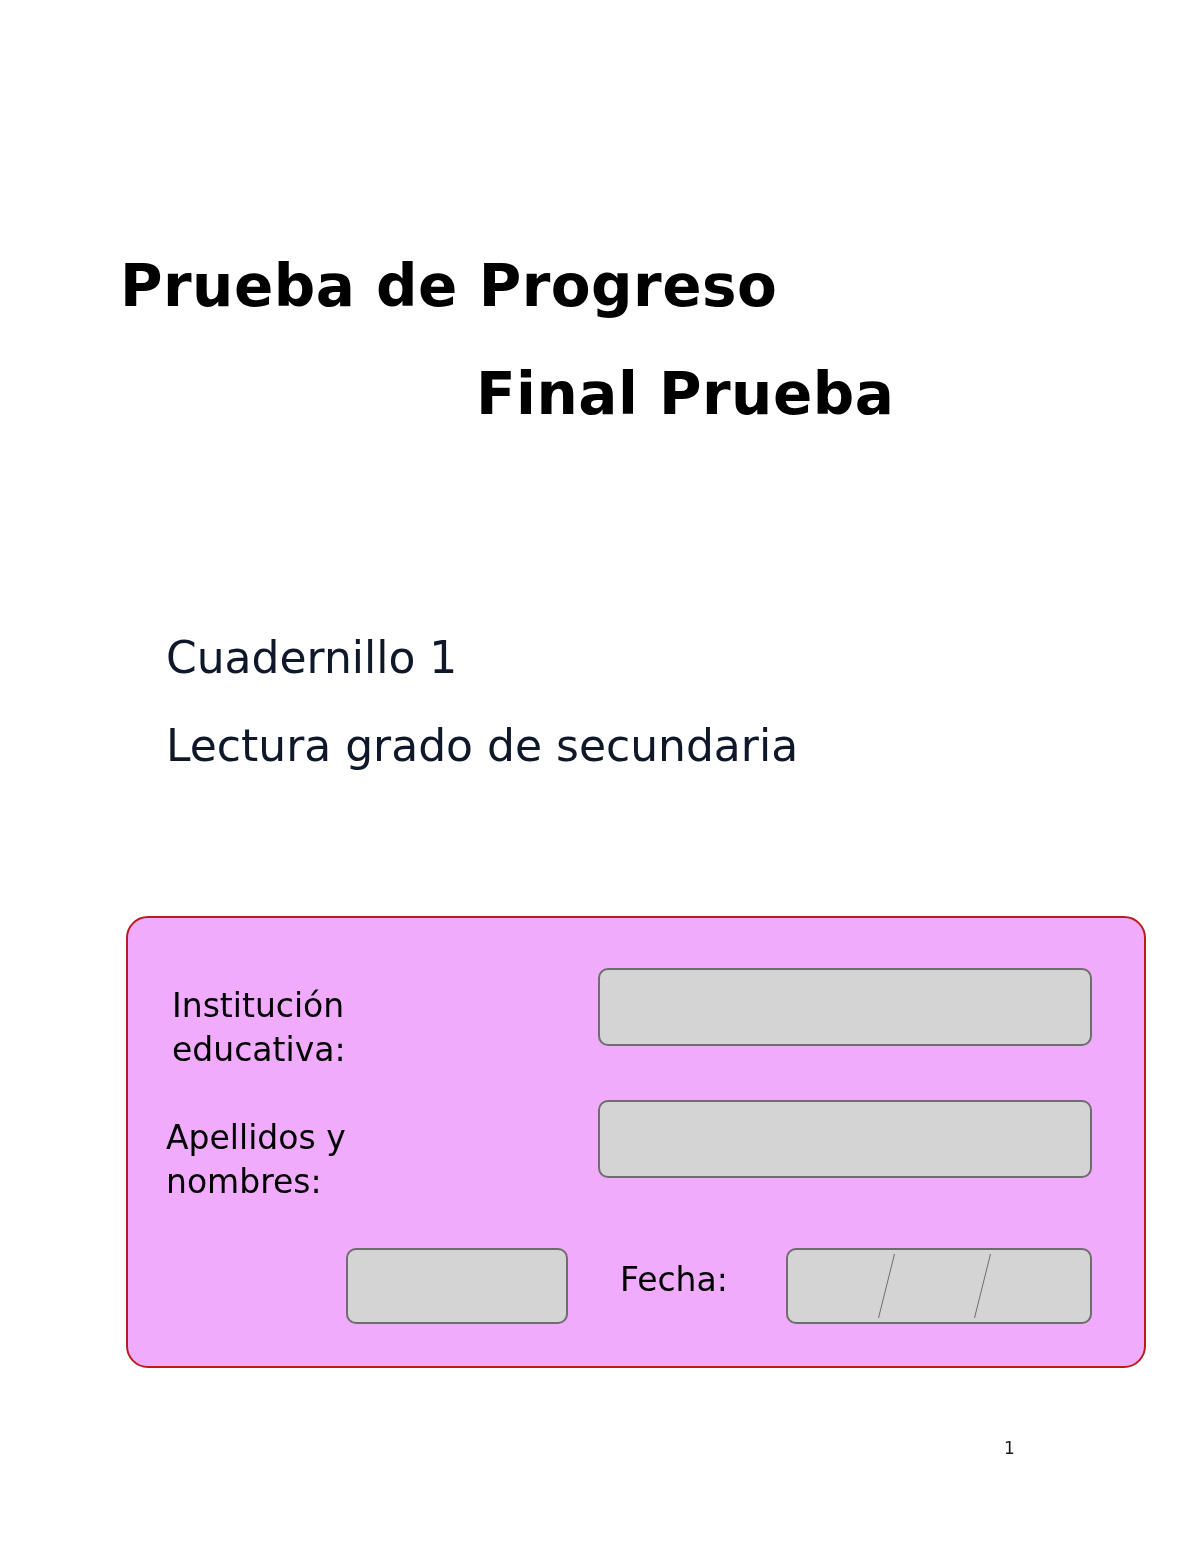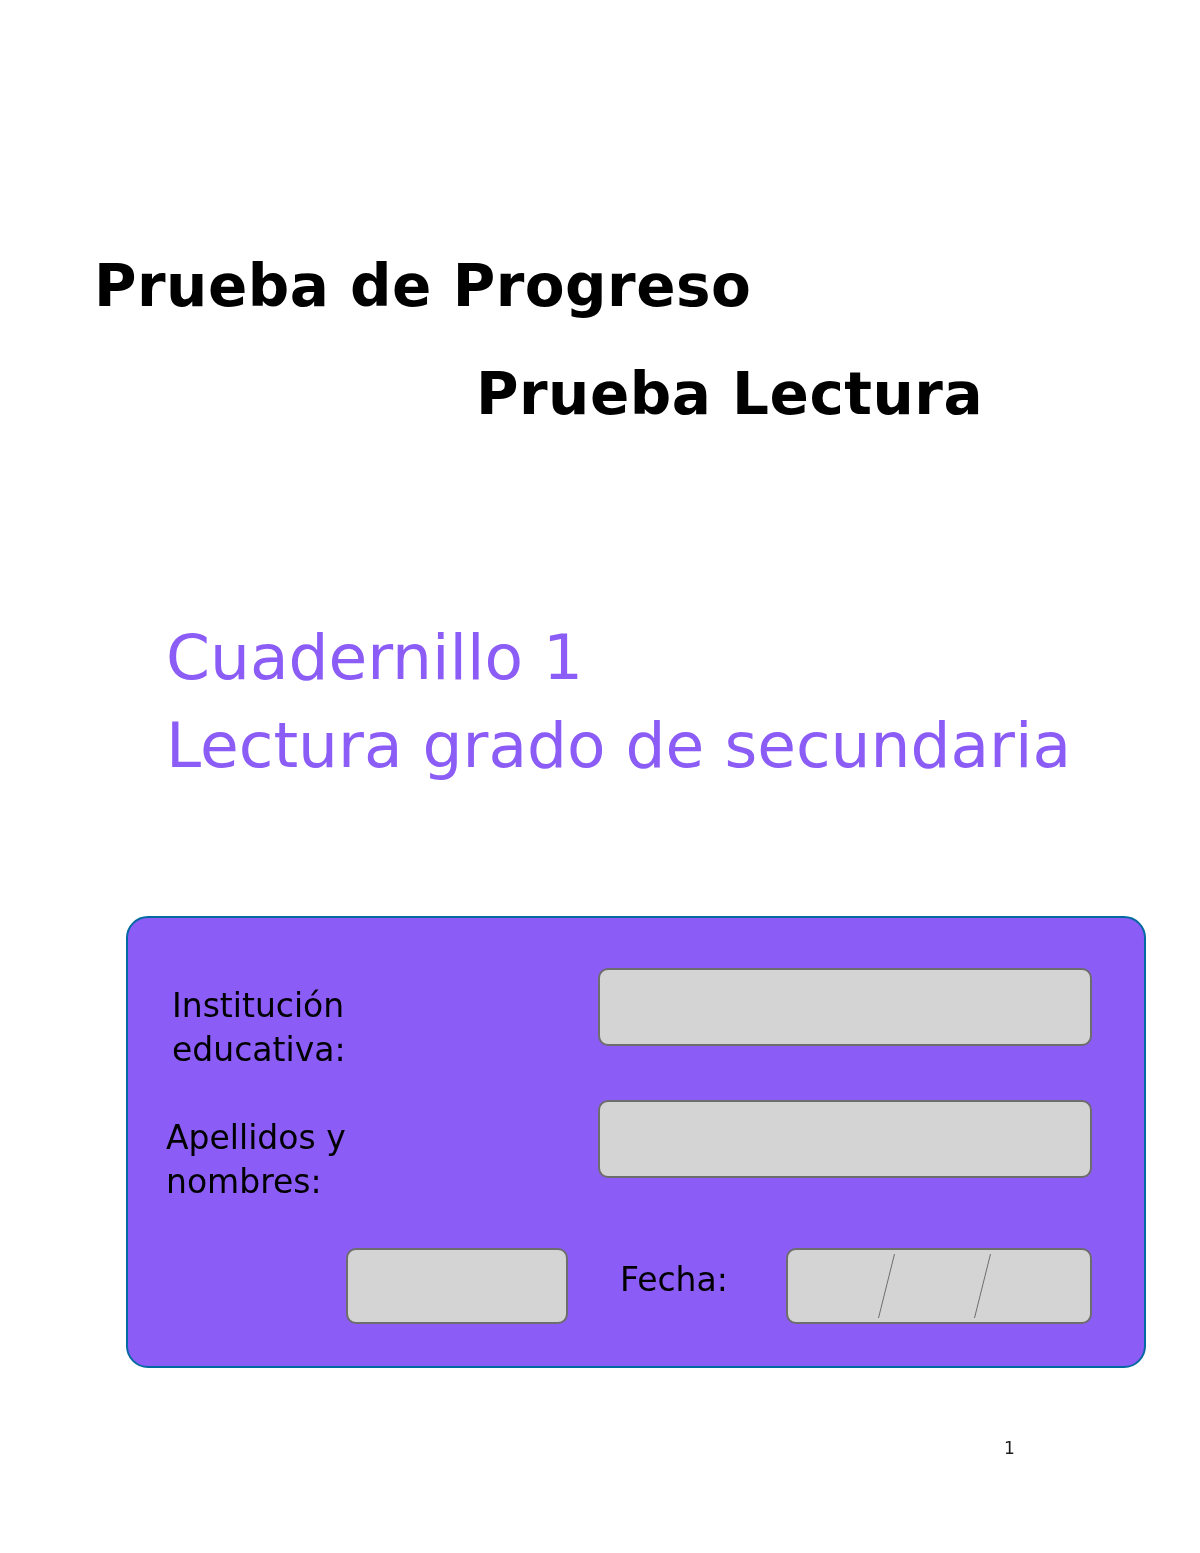--- a/index.html
+++ b/index.html
@@ -29,47 +29,47 @@
     width: 1010px;
   }
   .title-line {
     font-weight: bold;
     font-size: 58px;
     line-height: 108px;
     letter-spacing: 0.5px;
     white-space: nowrap;
     color: #000000;
   }
-  .title-line-1 { padding-left: 94px; }
+  .title-line-1 { padding-left: 120px; }
   .title-line-2 { padding-left: 476px; }
 
   
   .subtitle-block {
     position: absolute;
     left: 166px;
     top: 614px;
     width: 900px;
   }
   .subtitle-line {
-    font-size: 63px;
+    font-size: 44px;
     line-height: 88px;
     white-space: nowrap;
-    color: #8b5cf6;
+    color: #0f172a;
   }
 
   
   .form-card {
     position: absolute;
     left: 126px;
     top: 916px;
     width: 1020px;
     height: 452px;
     box-sizing: border-box;
-    background: #8b5cf6;
-    border: 2px solid #0369a1;
+    background: #f0abfc;
+    border: 2px solid #b91c1c;
     border-radius: 22px;
   }
 
   .field-label {
     position: absolute;
     font-size: 33px;
     line-height: 44px;
     color: #000000;
     white-space: pre-line;
   }
@@ -110,21 +110,21 @@
     color: #1a1a1a;
   }
 </style>
 </head>
 <body>
 
 <div class="page">
 
   <div class="title-block">
     <div class="title-line title-line-1">Prueba de Progreso</div>
-    <div class="title-line title-line-2">Prueba Lectura</div>
+    <div class="title-line title-line-2">Final Prueba</div>
   </div>
 
   <div class="subtitle-block">
     <div class="subtitle-line">Cuadernillo 1</div>
     <div class="subtitle-line">Lectura grado de secundaria</div>
   </div>
 
   <div class="form-card">
 
     <div class="field-label label-institucion">Institución educativa:</div>

